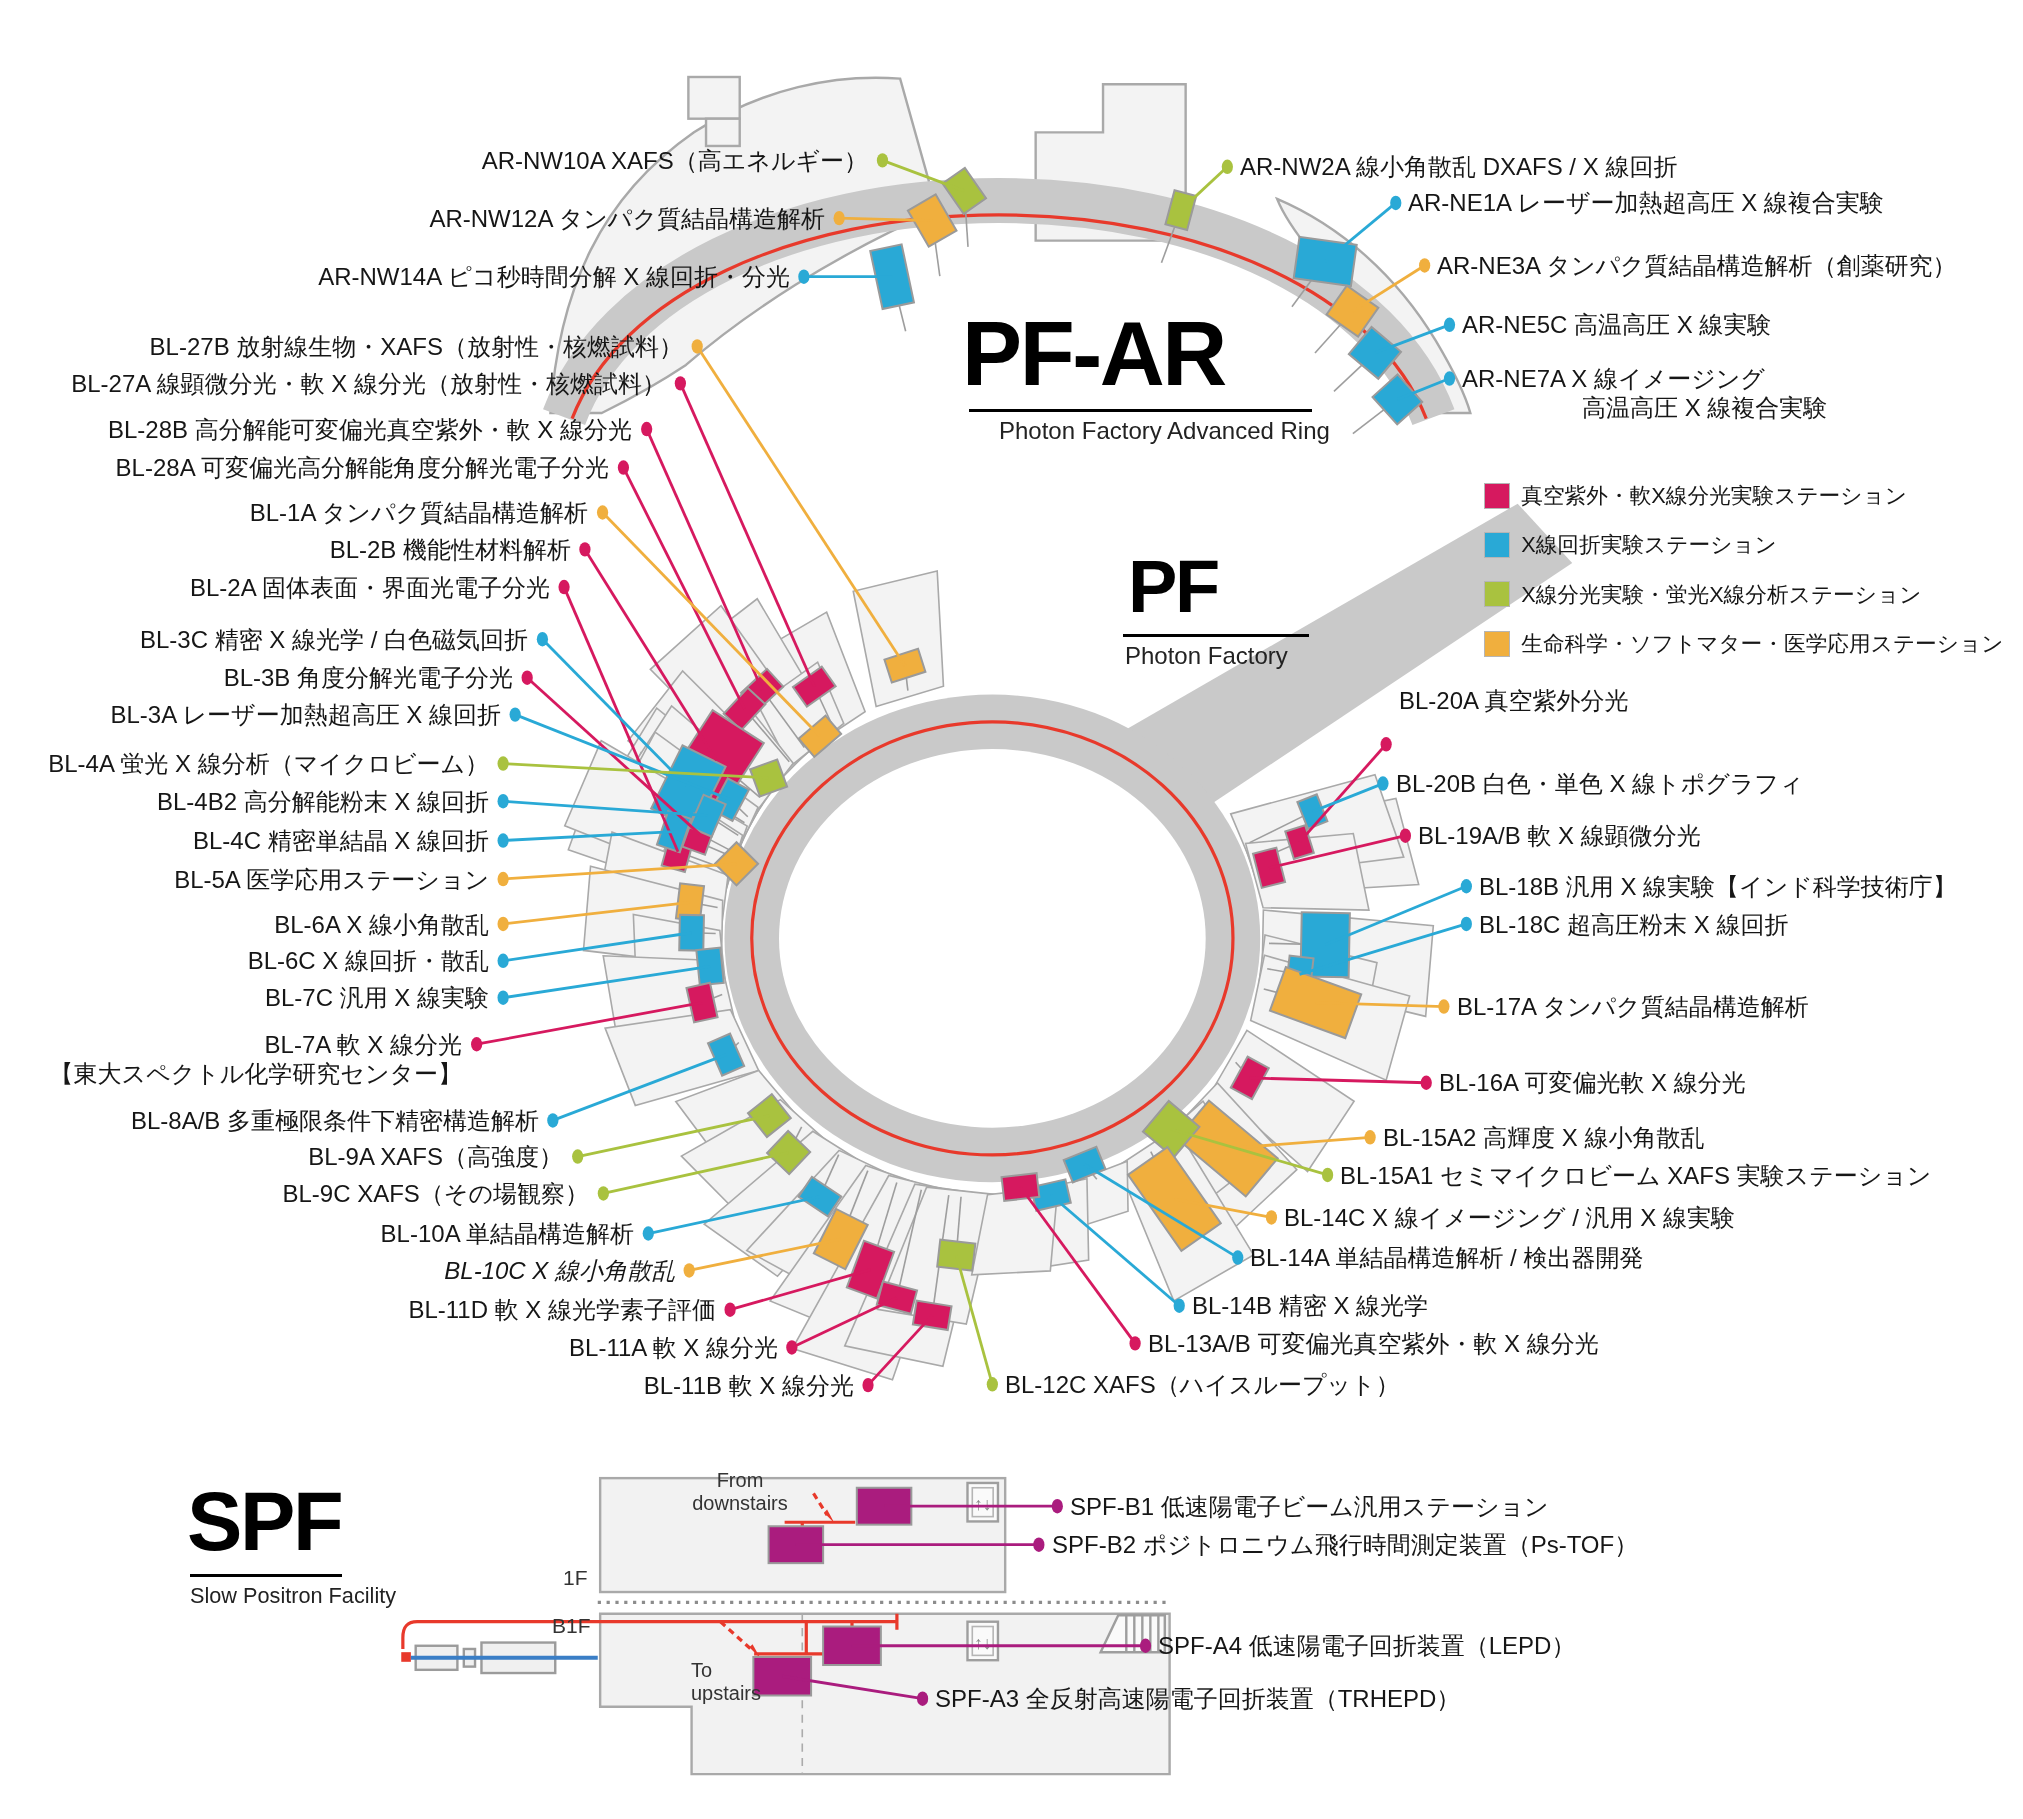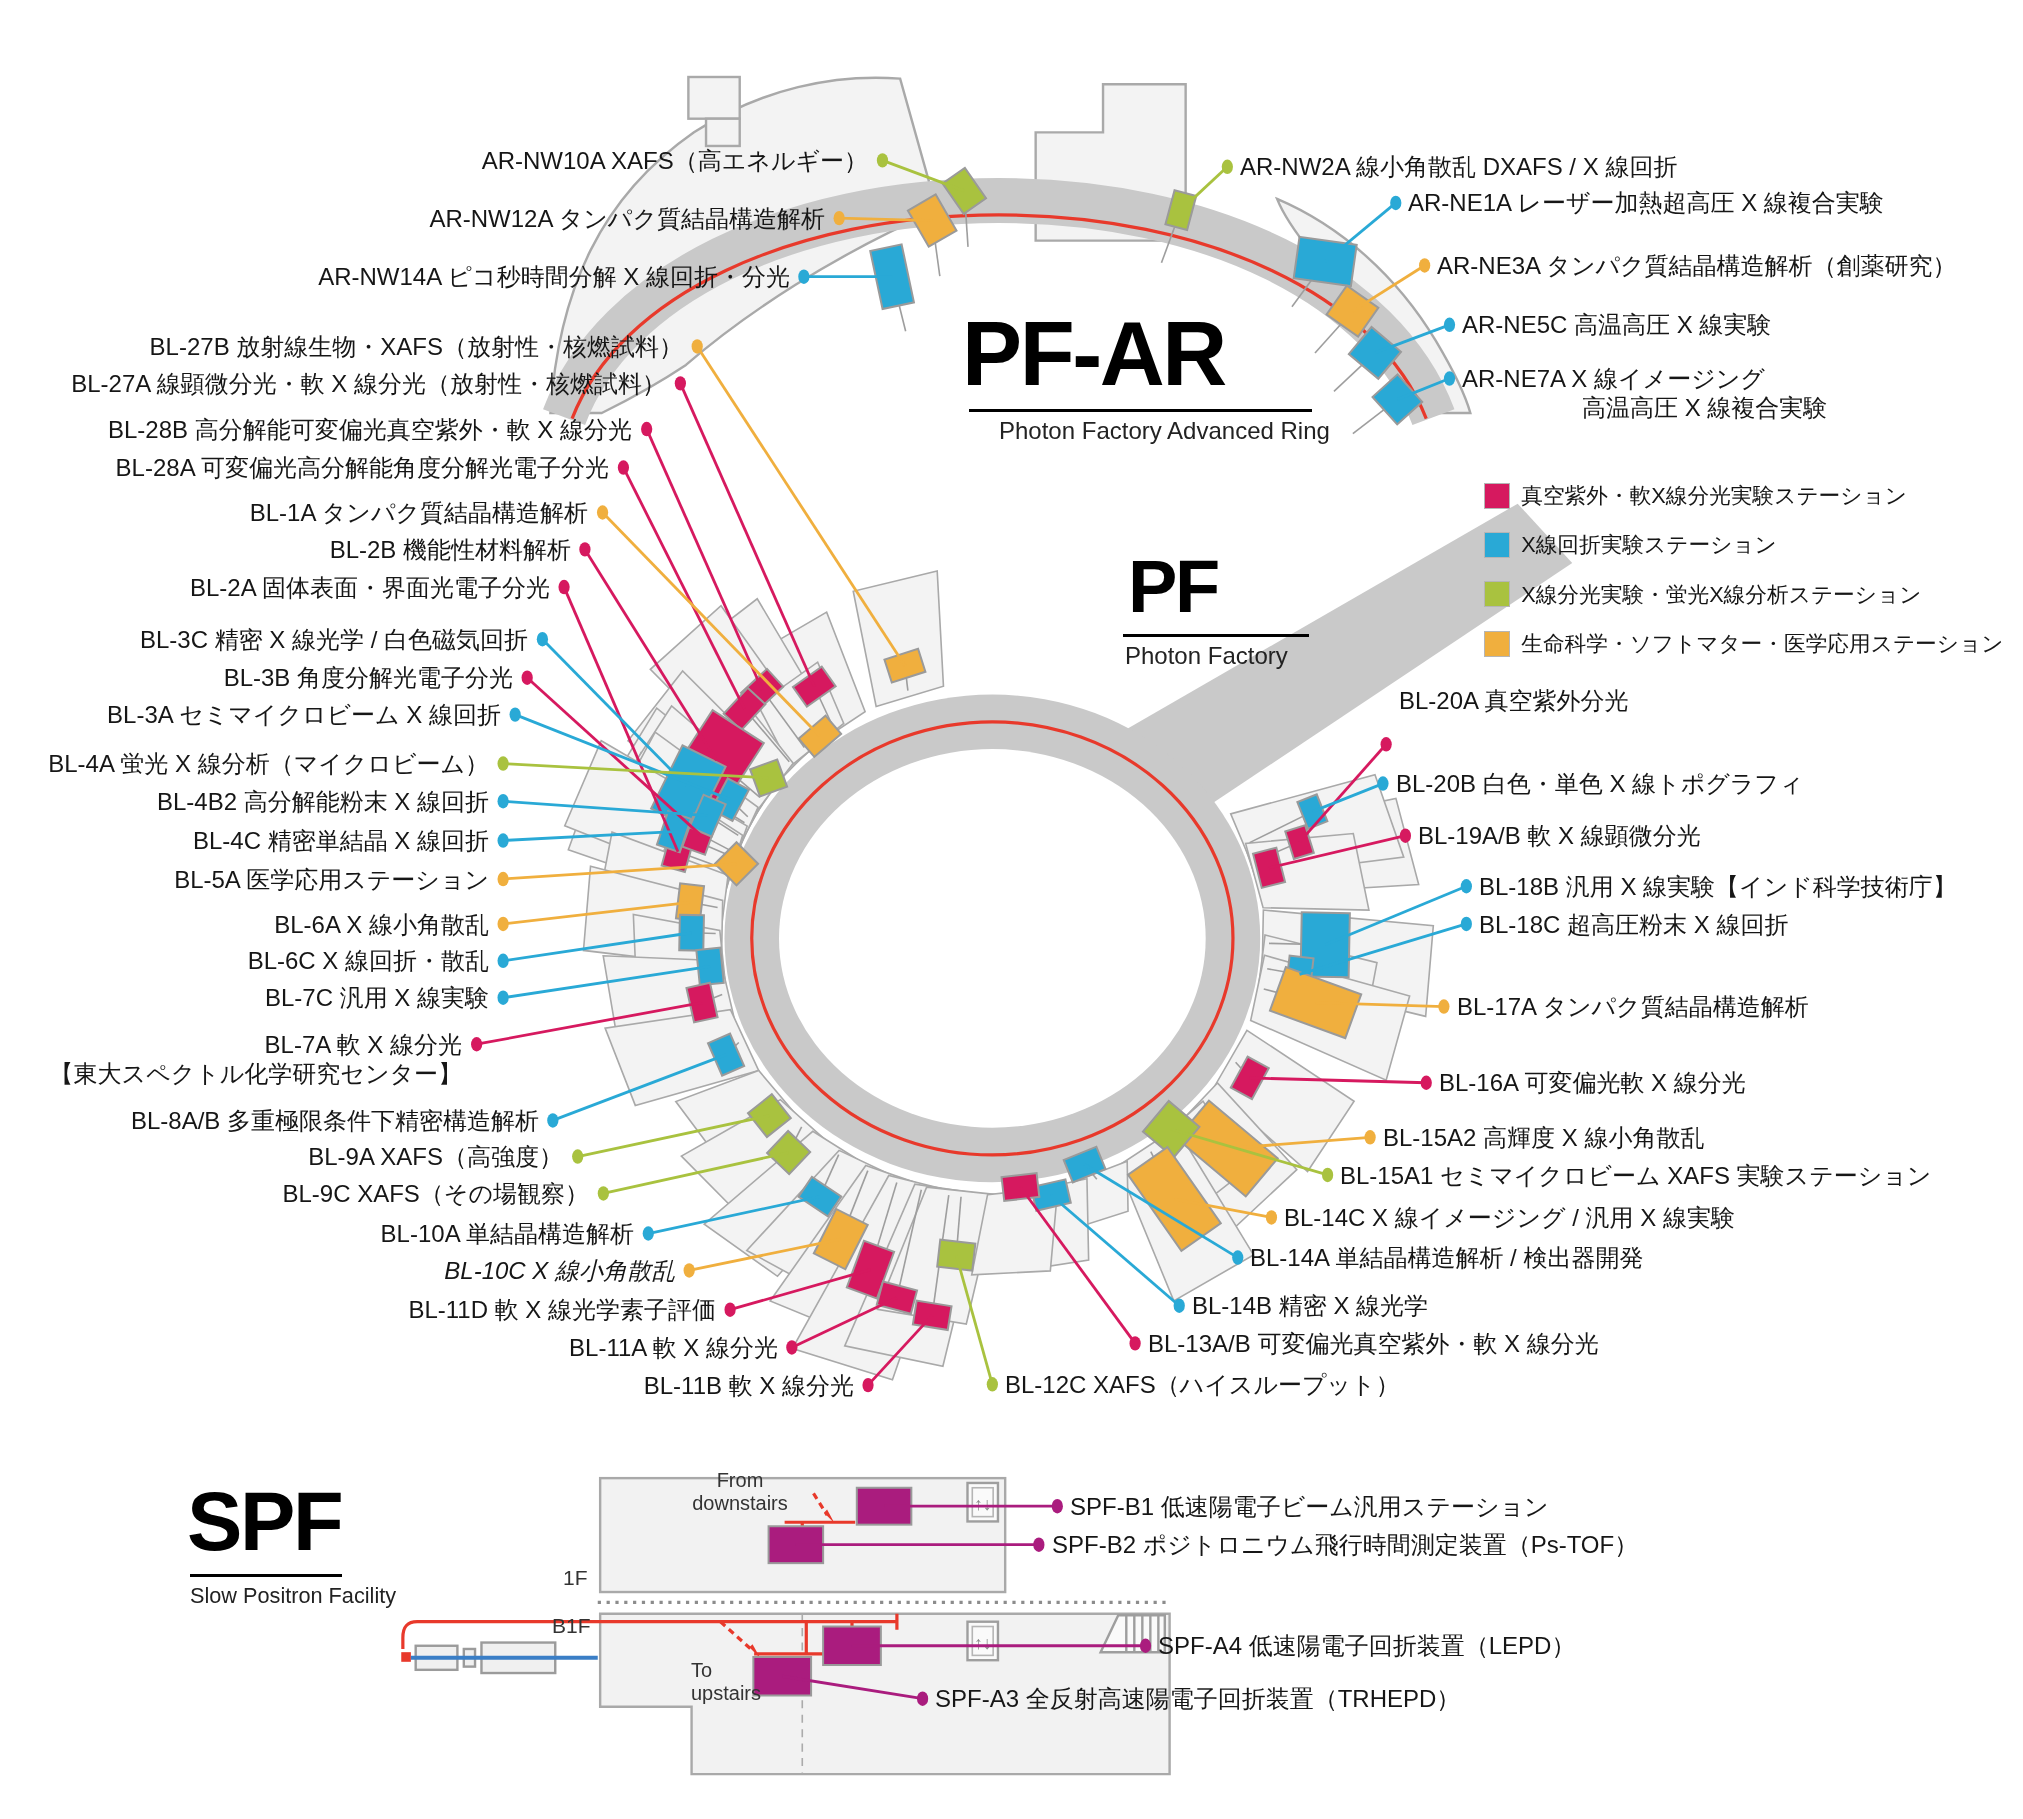--- a/index.html
+++ b/index.html
@@ -399,21 +399,21 @@
       <div class="lbl R" style="top: 364px; left: 1462px;"><span>AR-NE7A X 線イメージング</span><span class="t2" style="margin-left: 120px;">高温高圧 X 線複合実験</span></div>
       <div class="lbl L" style="top: 332px; right: 1341px;"><span>BL-27B 放射線生物・XAFS（放射性・核燃試料）</span></div>
       <div class="lbl L" style="top: 369px; right: 1358px;"><span>BL-27A 線顕微分光・軟 X 線分光（放射性・核燃試料）</span></div>
       <div class="lbl L" style="top: 415px; right: 1392px;"><span>BL-28B 高分解能可変偏光真空紫外・軟 X 線分光</span></div>
       <div class="lbl L" style="top: 453px; right: 1415px;"><span>BL-28A 可変偏光高分解能角度分解光電子分光</span></div>
       <div class="lbl L" style="top: 498px; right: 1436px;"><span>BL-1A タンパク質結晶構造解析</span></div>
       <div class="lbl L" style="top: 535px; right: 1453px;"><span>BL-2B 機能性材料解析</span></div>
       <div class="lbl L" style="top: 573px; right: 1474px;"><span>BL-2A 固体表面・界面光電子分光</span></div>
       <div class="lbl L" style="top: 625px; right: 1496px;"><span>BL-3C 精密 X 線光学 / 白色磁気回折</span></div>
       <div class="lbl L" style="top: 663px; right: 1511px;"><span>BL-3B 角度分解光電子分光</span></div>
-      <div class="lbl L" style="top: 700px; right: 1523px;"><span>BL-3A セミマイクロビーム X 線回折</span></div>
+      <div class="lbl L" style="top: 700px; right: 1523px;"><span>BL-3A レーザー加熱超高圧 X 線回折</span></div>
       <div class="lbl L" style="top: 749px; right: 1535px;"><span>BL-4A 蛍光 X 線分析（マイクロビーム）</span></div>
       <div class="lbl L" style="top: 787px; right: 1535px;"><span>BL-4B2 高分解能粉末 X 線回折</span></div>
       <div class="lbl L" style="top: 826px; right: 1535px;"><span>BL-4C 精密単結晶 X 線回折</span></div>
       <div class="lbl L" style="top: 865px; right: 1535px;"><span>BL-5A 医学応用ステーション</span></div>
       <div class="lbl L" style="top: 910px; right: 1535px;"><span>BL-6A X 線小角散乱</span></div>
       <div class="lbl L" style="top: 946px; right: 1535px;"><span>BL-6C X 線回折・散乱</span></div>
       <div class="lbl L" style="top: 983px; right: 1535px;"><span>BL-7C 汎用 X 線実験</span></div>
       <div class="lbl L" style="top: 1030px; right: 1562px;"><span>BL-7A 軟 X 線分光</span><span class="t2">【東大スペクトル化学研究センター】</span></div>
       <div class="lbl L" style="top: 1106px; right: 1485px;"><span>BL-8A/B 多重極限条件下精密構造解析</span></div>
       <div class="lbl L" style="top: 1142px; right: 1461px;"><span>BL-9A XAFS（高強度）</span></div>

